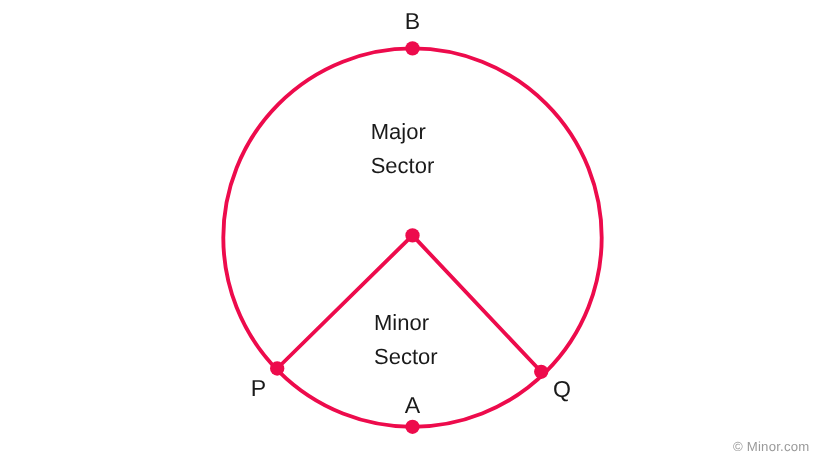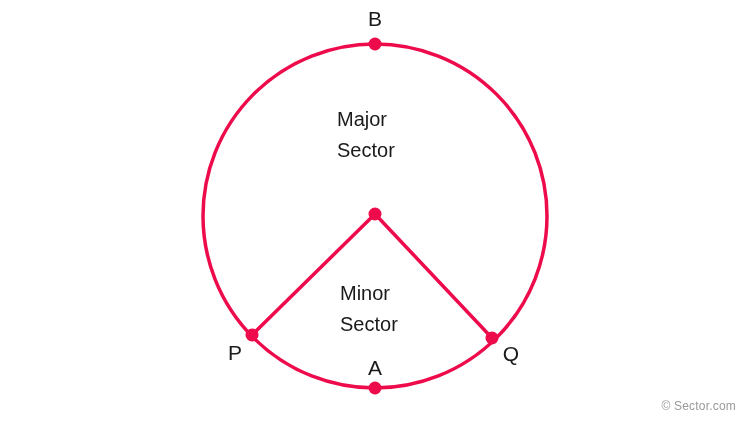--- a/index.html
+++ b/index.html
@@ -78,15 +78,15 @@
     <text class="point-label" text-anchor="middle" id="el-label-A" x="375" y="375" fill="#1a1a1a">A</text>
 
     <text class="region-label" text-anchor="start" id="el-major-1" x="337" y="126" fill="#1a1a1a">Major</text>
     <text class="region-label" text-anchor="start" id="el-major-2" x="337" y="157" fill="#1a1a1a">Sector</text>
 
     <text class="region-label" text-anchor="start" id="el-minor-1" x="340" y="300" fill="#1a1a1a">Minor</text>
     <text class="region-label" text-anchor="start" id="el-minor-2" x="340" y="331" fill="#1a1a1a">Sector</text>
 
   </svg>
 
-  <div class="watermark">© Sector.com</div>
+  <div class="watermark">© Minor.com</div>
 
 </div>
 
 </body></html>

